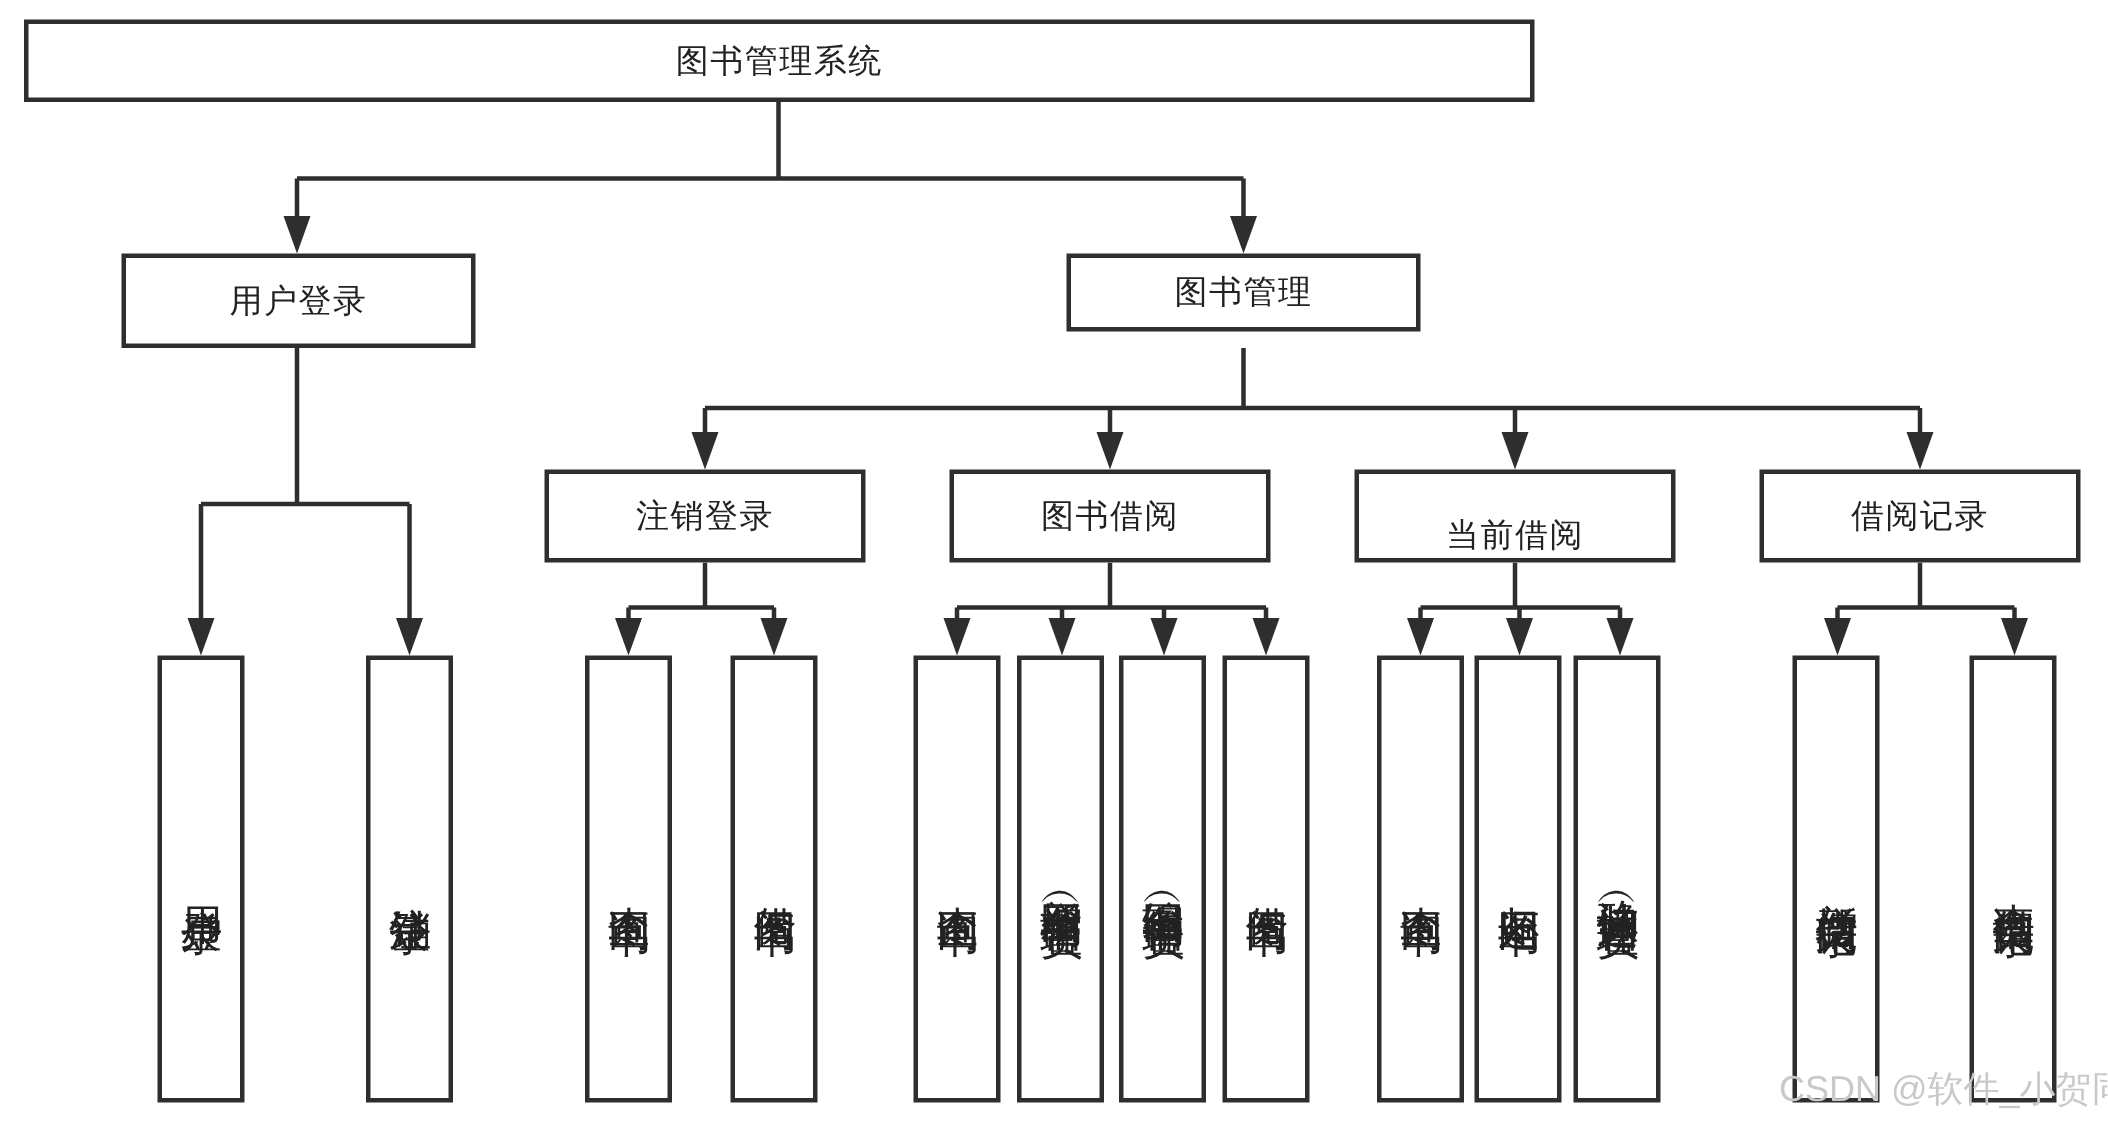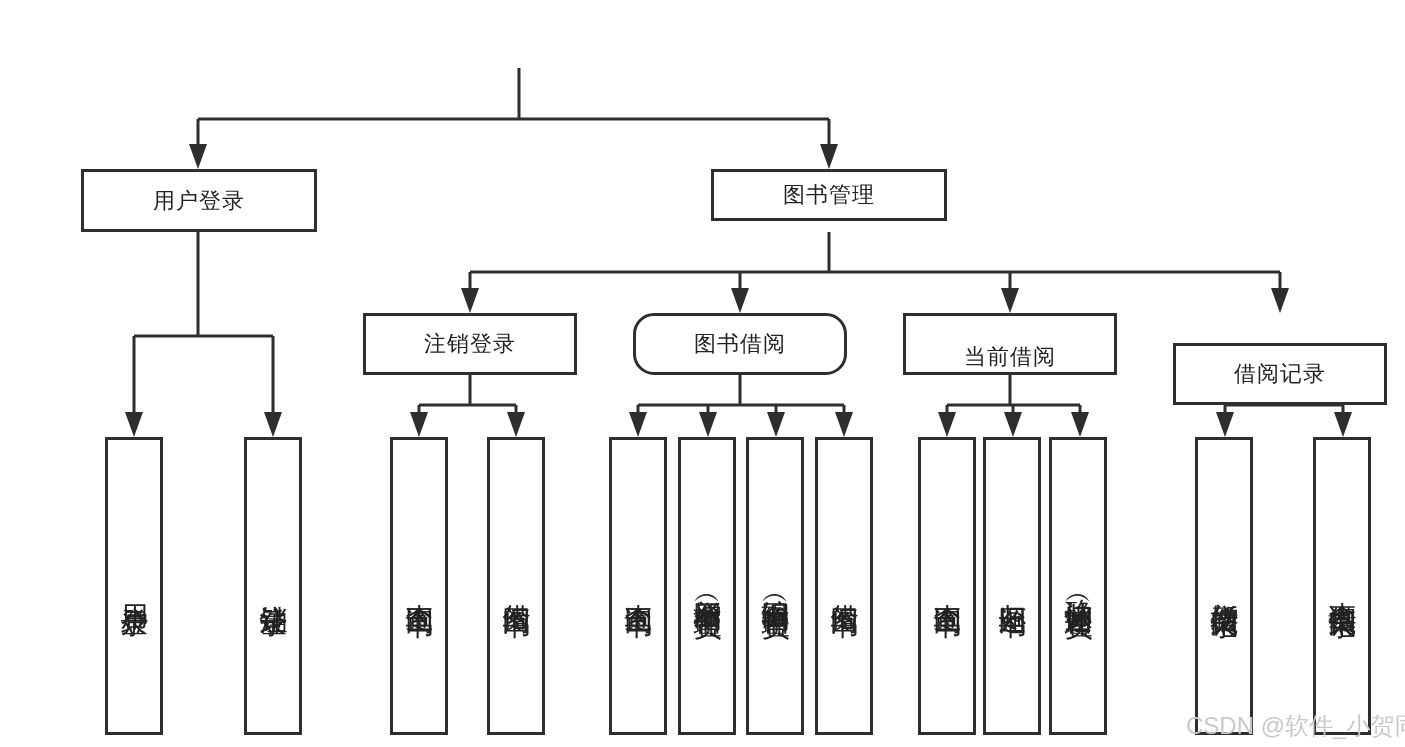--- a/index.html
+++ b/index.html
@@ -34,23 +34,23 @@
   }
   .hnode {
     font-size: 22px;
     letter-spacing: 1px;
   }
   .root-node  { left: 16px;  top: 13px;  width: 1007px; height: 55px; }
   .n-l2-0     { left: 81px;  top: 169px; width: 236px;  height: 63px; }
   .n-l2-1     { left: 711px; top: 169px; width: 236px;  height: 52px; }
   .lvl3       { top: 313px;  width: 214px; height: 62px; }
   .n-l3-0 { left: 363px; }
-  .n-l3-1 { left: 633px; border-radius: 21px; }
+  .n-l3-1 { left: 633px; }
   .n-l3-2 { left: 903px; align-items: flex-end; }
-  .n-l3-3 { left: 1173px; margin-top: 30px; }
+  .n-l3-3 { left: 1173px; }
   .leaf {
     top: 437px;
     width: 58px;
     height: 298px;
   }
   .leaf .vtext {
     writing-mode: vertical-rl;
     text-orientation: mixed;
     font-size: 28px;
     letter-spacing: 2px;
@@ -118,20 +118,23 @@
       <polygon points="767,412 785,412 776,437"></polygon>
       <polygon points="835,412 853,412 844,437"></polygon>
       <polygon points="938,412 956,412 947,437"></polygon>
       <polygon points="1004,412 1022,412 1013,437"></polygon>
       <polygon points="1071,412 1089,412 1080,437"></polygon>
       <polygon points="1216,412 1234,412 1225,437"></polygon>
       <polygon points="1334,412 1352,412 1343,437"></polygon>
     </g>
   </svg>
 
+  <div class="node hnode root-node">
+    <span>图书管理系统</span>
+  </div>
 
   <div class="node hnode n-l2-0">
     <span>用户登录</span>
   </div>
   <div class="node hnode n-l2-1">
     <span>图书管理</span>
   </div>
 
   <div class="node hnode lvl3 n-l3-0">
     <span>注销登录</span>

